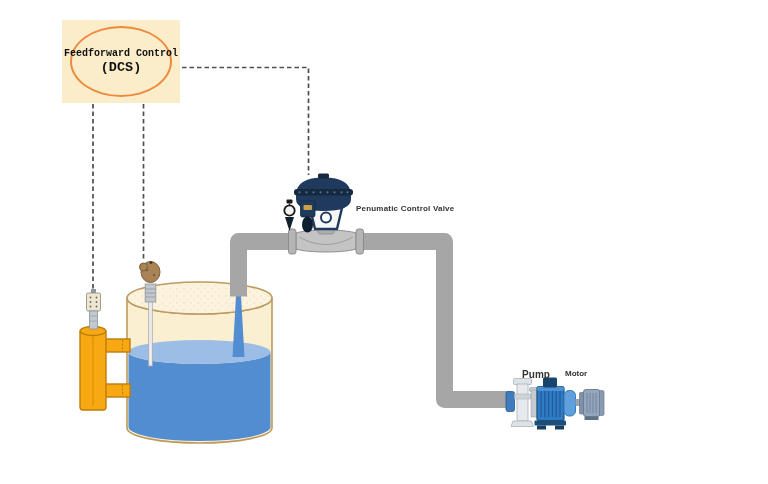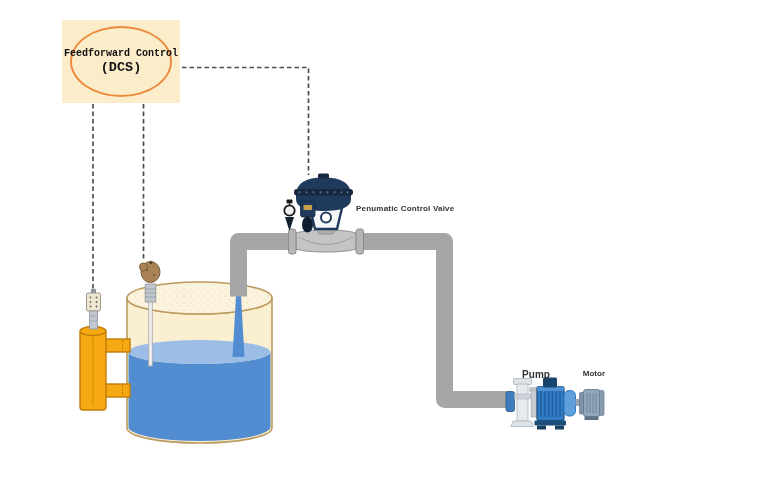--- a/index.html
+++ b/index.html
@@ -34,21 +34,21 @@
     border-radius:50%;
     display:flex;flex-direction:column;align-items:center;justify-content:center;font-family:Liberation Mono, monospace;
   }
   .dcs-line1{font-size:10px;font-weight:bold;color:#111;white-space:nowrap;}
   .dcs-line2{font-size:13.5px;font-weight:bold;color:#111;margin-top:1px;}
 
   
   .lbl{position:absolute;font-weight:bold;color:var(--label-text,#333333);white-space:nowrap;}
   .valve-lbl{left:356px;top:177px;font-size:8px;letter-spacing:.2px;margin-top:27px;}
   .pump-lbl{left:516px;top:369px;width:40px;text-align:center;font-size:10px;}
-  .motor-lbl{left:565px;top:369px;width:40px;text-align:right;font-size:8px;}
+  .motor-lbl{left:565px;top:369px;width:40px;text-align:left;font-size:8px;}
 </style>
 </head>
 <body>
 
 <div class="canvas">
 
   <svg width="768" height="484" viewBox="0 0 768 484">
     <defs>
       <pattern id="dots" width="7" height="7" patternUnits="userSpaceOnUse">
         <rect width="7" height="7" style="fill:var(--tank-top-fill,#FBF3DD)"></rect>

